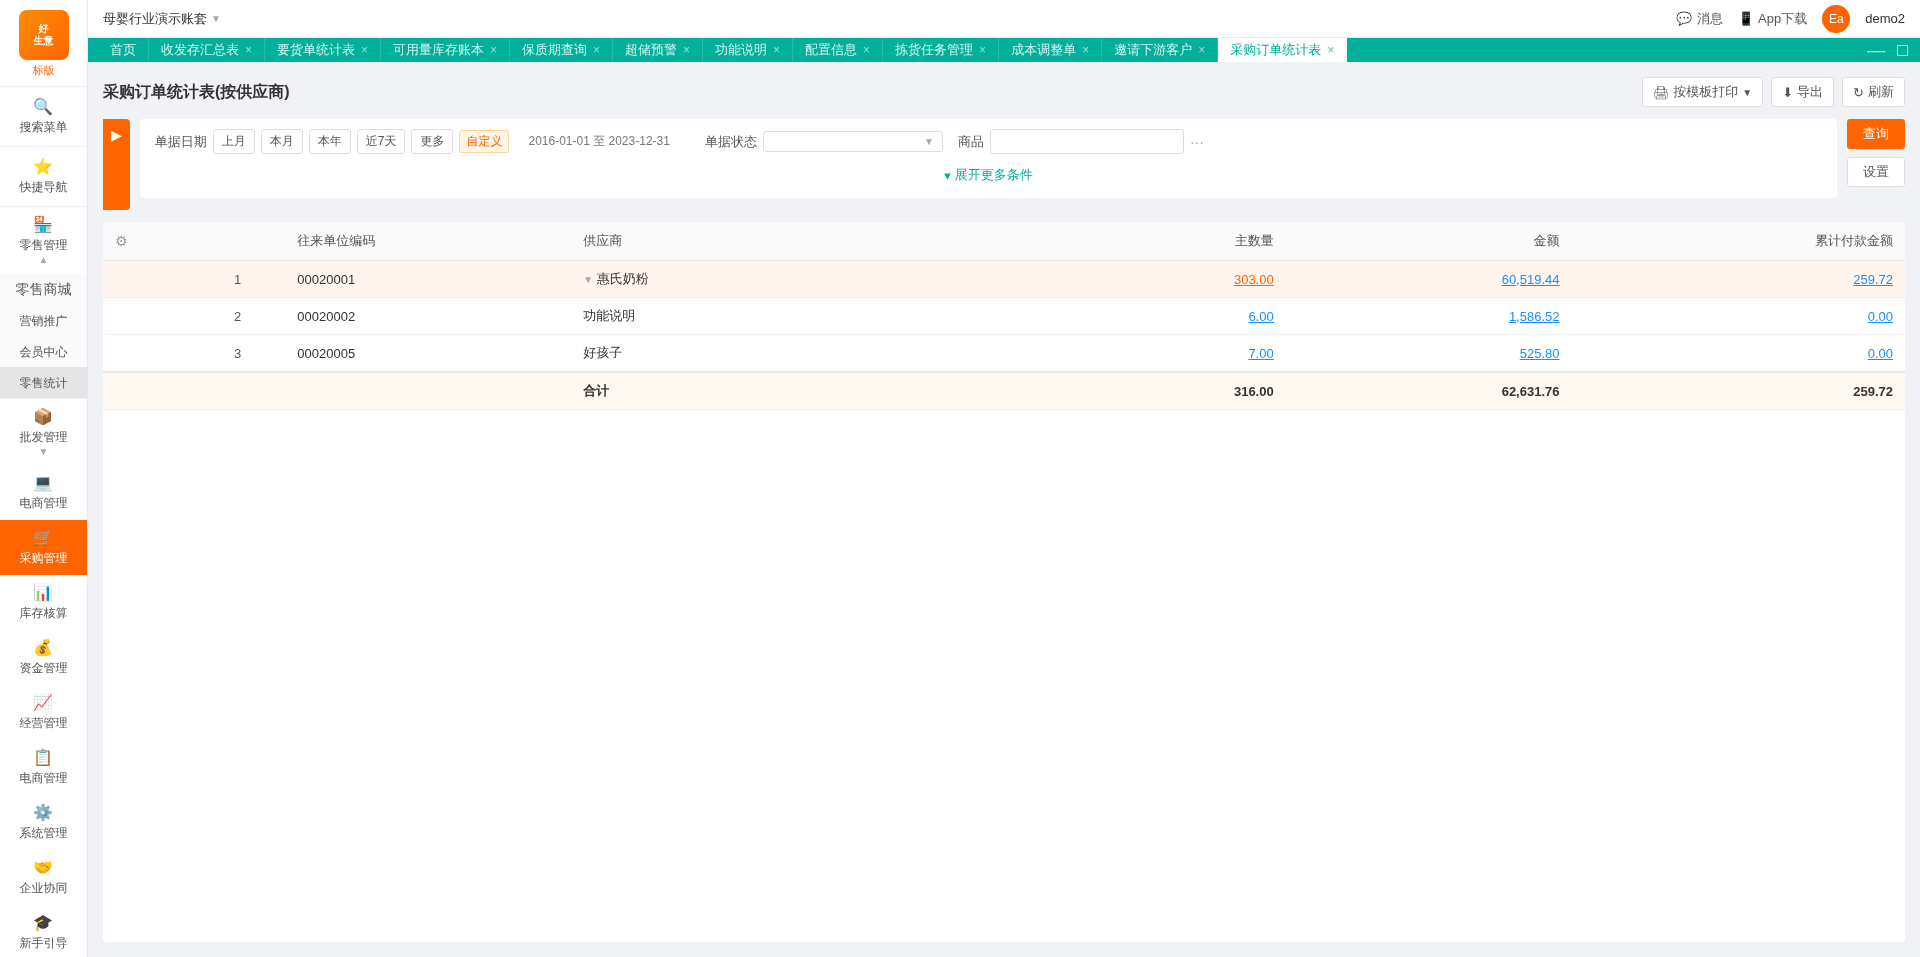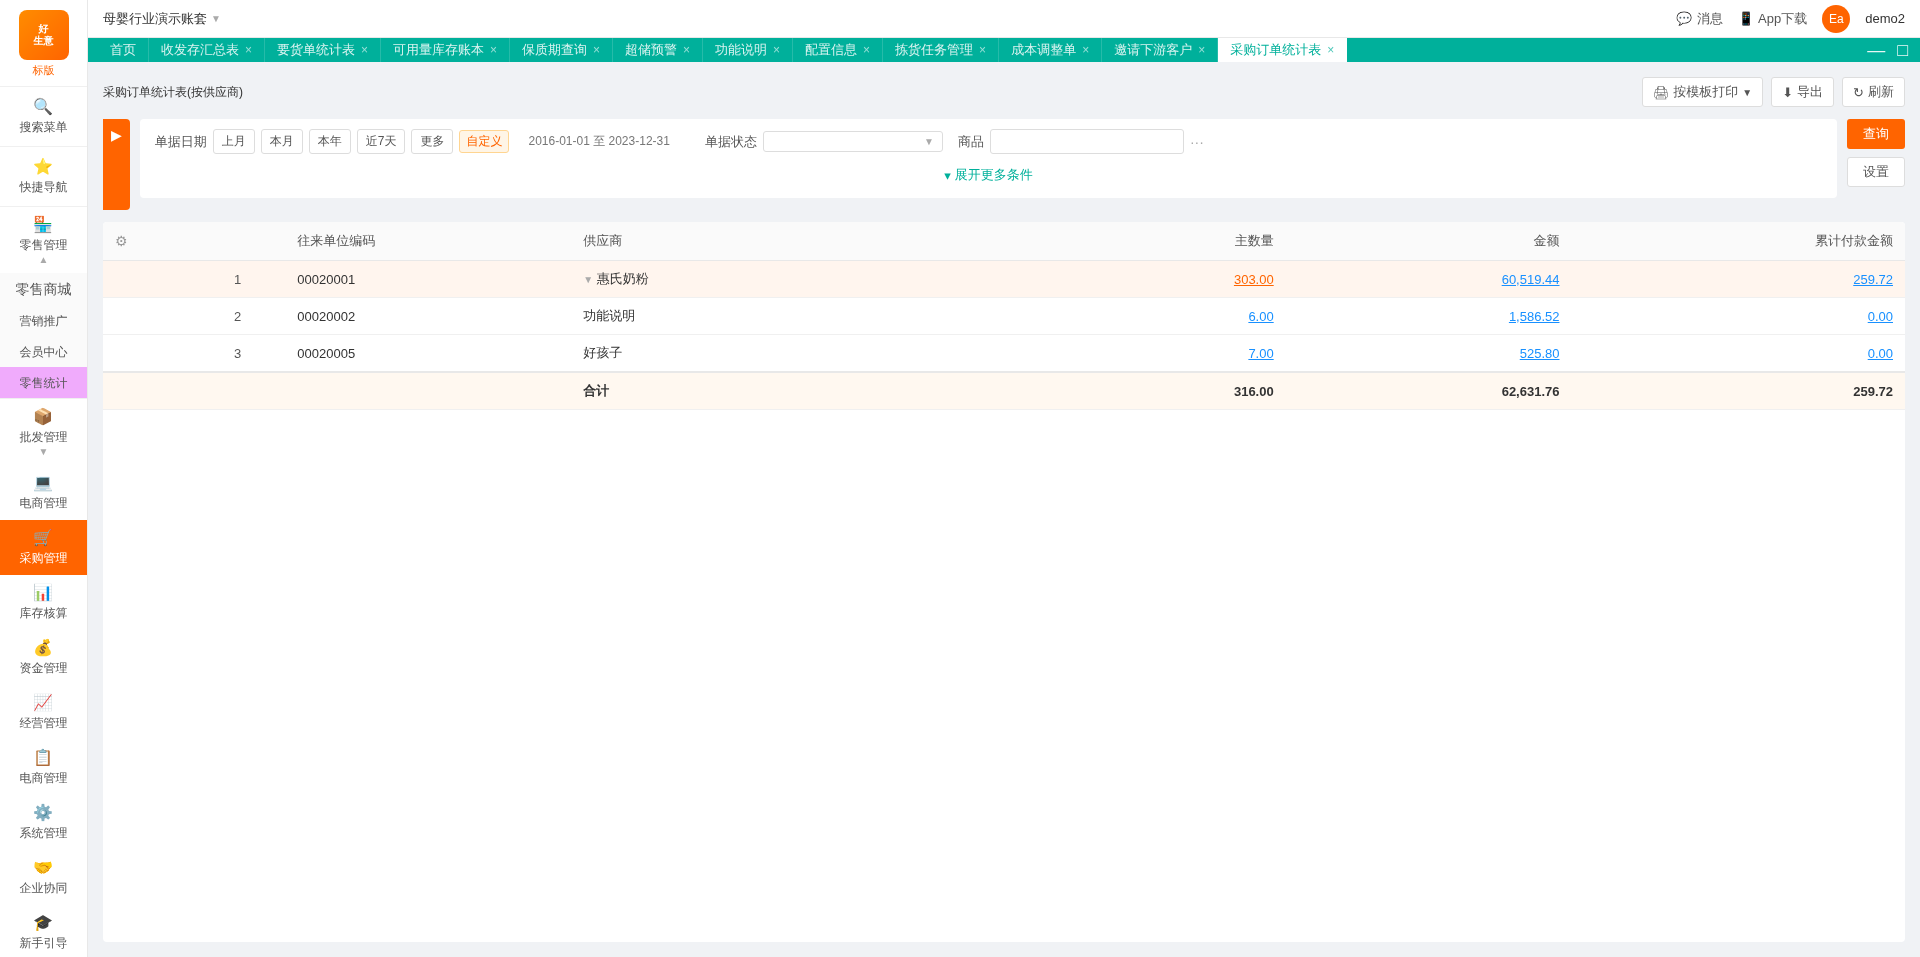--- a/index.html
+++ b/index.html
@@ -29,21 +29,21 @@
     .topbar-action-btn { color: rgba(255,255,255,0.9); cursor: pointer; font-size: 18px; padding: 2px; }
     .infobar-dropdown { display: flex; align-items: center; gap: 4px; cursor: pointer; color: #333; }
     .infobar-dropdown span { font-size: 13px; }
     .user-avatar { width: 28px; height: 28px; border-radius: 50%; background: #ff6400; color: #fff; display: flex; align-items: center; justify-content: center; font-size: 12px; cursor: pointer; }
 
     
     .page-content { flex: 1; display: flex; flex-direction: column; overflow: hidden; padding: 15px; background: #f0f2f5; }
 
     
     .page-title-bar { display: flex; align-items: center; justify-content: space-between; margin-bottom: 12px; }
-    .page-title { font-size: 12px; font-weight: 400; color: #333; }
+    .page-title { font-size: 16px; font-weight: 700; color: #333; }
     .page-actions { display: flex; align-items: center; gap: 8px; }
     .btn-print { display: flex; align-items: center; gap: 4px; border: 1px solid #ddd; background: #fff; padding: 5px 10px; border-radius: 3px; cursor: pointer; font-size: 13px; color: #555; }
     .btn-export { display: flex; align-items: center; gap: 4px; border: 1px solid #ddd; background: #fff; padding: 5px 10px; border-radius: 3px; cursor: pointer; font-size: 13px; color: #555; }
     .btn-refresh { display: flex; align-items: center; gap: 4px; border: 1px solid #ddd; background: #fff; padding: 5px 10px; border-radius: 3px; cursor: pointer; font-size: 13px; color: #555; }
 
     
     .filter-panel { background: #fff; border-radius: 4px; padding: 12px 15px; margin-bottom: 12px; flex-shrink: 0; }
     .filter-row { display: flex; align-items: center; gap: 15px; flex-wrap: wrap; }
     .filter-item { display: flex; align-items: center; gap: 6px; }
     .filter-label { color: #555; font-size: 13px; white-space: nowrap; }
@@ -117,21 +117,21 @@
   </div>
   <div class="sidebar-nav-item" style="padding:6px 5px;background:#fafafa;">
     <span class="label" style="font-size:14px;">零售商城</span>
   </div>
   <div class="sidebar-nav-item" style="padding:6px 5px;background:#fafafa;">
     <span class="label" style="font-size:12px;">营销推广</span>
   </div>
   <div class="sidebar-nav-item" style="padding:6px 5px;background:#fafafa;">
     <span class="label" style="font-size:12px;">会员中心</span>
   </div>
-  <div class="sidebar-nav-item" style="padding:6px 5px;background:#f0abfc;border-bottom:1px solid #f0f0f0;">
+  <div class="sidebar-nav-item" style="padding:6px 5px;background:#e5e5e5;border-bottom:1px solid #f0f0f0;">
     <span class="label" style="font-size:12px;">零售统计</span>
   </div>
 
   <div class="sidebar-nav-item">
     <span class="sidebar-icon">📦</span>
     <span class="label">批发管理</span>
     <span style="font-size:10px;color:#aaa;">▼</span>
   </div>
   <div class="sidebar-nav-item">
     <span class="sidebar-icon">💻</span>

